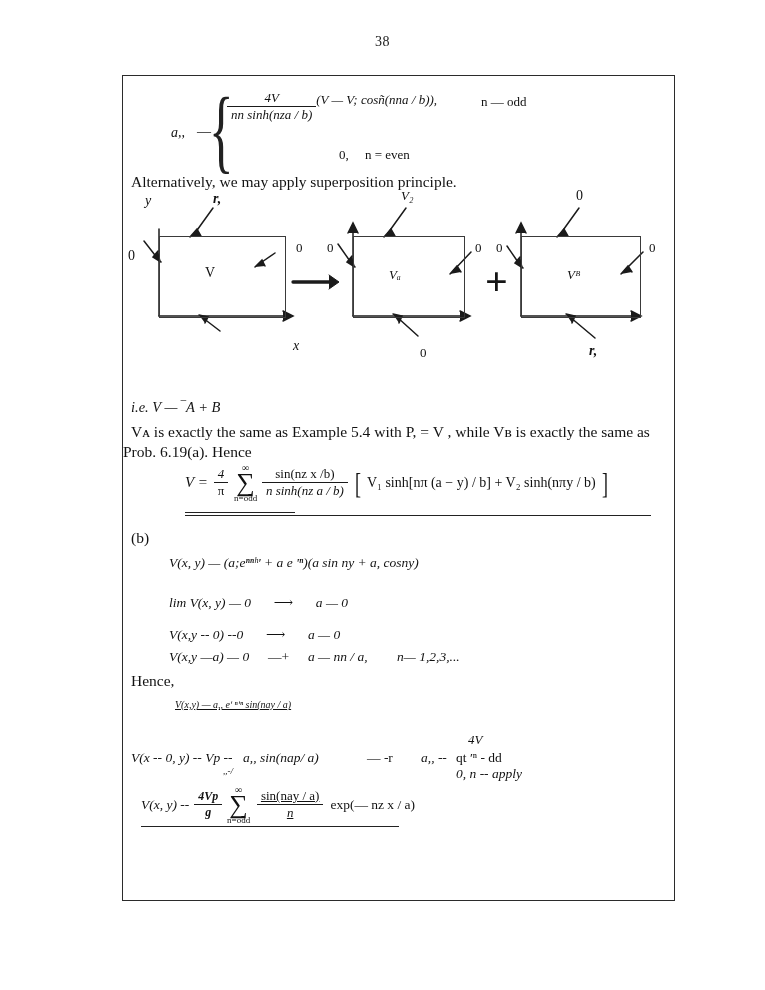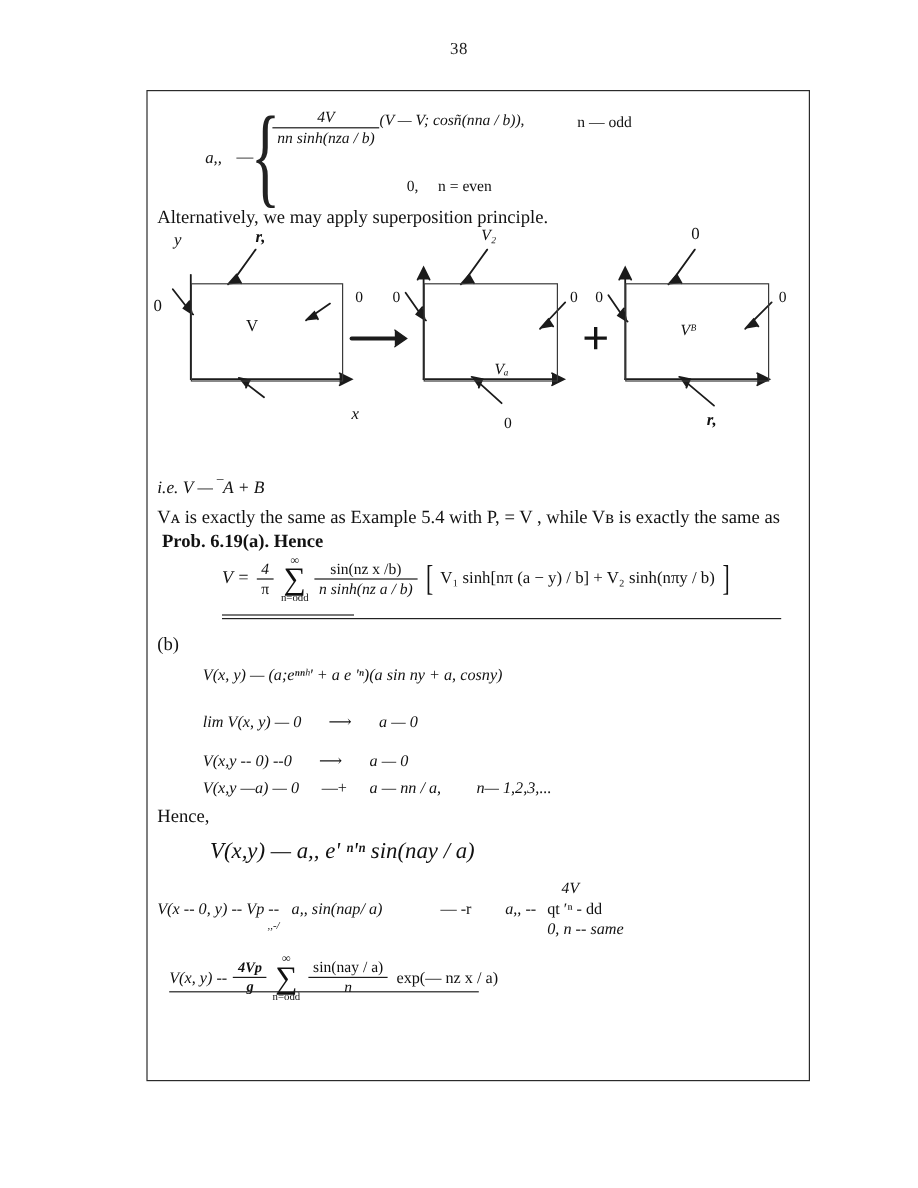--- a/index.html
+++ b/index.html
@@ -297,41 +297,41 @@
       <div class="lbl" style="left:5px; top:52px;">0</div>
       <div class="lbl small" style="left:173px; top:44px;">0</div>
       <div class="lbl" style="left:82px; top:69px;">V</div>
       <div class="lbl ital" style="left:170px; top:142px;">x</div>
     </div>
 
     <div class="dg">
       <div class="rect" style="left:230px; top:40px; width:110px; height:80px;"></div>
       <div class="lbl small ital" style="left:278px; top:-8px;">V₂</div>
       <div class="lbl small" style="left:204px; top:44px;">0</div>
-      <div class="lbl small ital" style="left:289px; top:71px;margin-top:33px;">Vₐ</div>
+      <div class="lbl small ital" style="left:266px; top:71px;">Vₐ</div>
       <div class="lbl small" style="left:297px; top:149px;">0</div>
       <div class="lbl small" style="left:352px; top:44px;">0</div>
     </div>
 
     <div class="plus-sign" style="left:362px; top:66px;">+</div>
 
     <div class="dg">
       <div class="rect" style="left:398px; top:40px; width:118px; height:80px;"></div>
       <div class="lbl" style="left:453px; top:-8px;">0</div>
       <div class="lbl small" style="left:373px; top:44px;">0</div>
       <div class="lbl small ital" style="left:444px; top:71px;">Vᴮ</div>
       <div class="lbl small" style="left:526px; top:44px;">0</div>
       <div class="lbl bold-ital" style="left:466px; top:147px;">r,</div>
     </div>
   </div>
 
   <div class="para it" style="left:8px; top:322px; font-size:14.5px;text-align:right;">i.e. V — ‾A + B</div>
 
   <div class="para" style="left:8px; top:346px; width:536px;">Vᴀ is exactly the same as Example 5.4 with  P, = V , while Vʙ is exactly the same as</div>
-  <div class="para" style="left:12px; top:366px; width:536px;font-weight:bold;">Prob. 6.19(a).  Hence</div>
+  <div class="para" style="left:0; top:366px; width:536px;">Prob. 6.19(a).  Hence</div>
 
   <div class="abs" style="left:62px; top:390px; width:470px; height:46px;">
     <span class="it" style="font-size:15px; display:inline-block; vertical-align:middle;">V =</span>
     <span class="frac" style="vertical-align:middle; margin:0 2px;">
       <span class="num it">4</span>
       <span class="den">π</span>
     </span>
     <span class="sum">
       <span class="lim-top">∞</span>
       ∑
@@ -366,45 +366,45 @@
 
   <div class="abs" style="left:46px; top:573px; font-size:13.5px; white-space:nowrap;">
     <span class="it">V(x,y —a) — 0</span>
     <span style="display:inline-block; width:52px; text-align:center;">—+</span>
     <span class="it">a — nn / a,</span>
     <span class="it" style="margin-left:26px;">n— 1,2,3,...</span>
   </div>
 
   <div class="para" style="left:8px; top:595px;text-align:right;">Hence,</div>
 
-  <div class="abs it" style="left:52px; top:623px; font-size:19px; white-space:nowrap;">V(x,y) —        a,, eʹ ⁿʹⁿ sin(nay / a)</div>
+  <div class="abs it" style="left:52px; top:623px; font-size:10px; white-space:nowrap;text-decoration:underline;">V(x,y) —        a,, eʹ ⁿʹⁿ sin(nay / a)</div>
 
   <div class="abs" style="left:8px; top:660px; width:540px; height:46px;">
     <span class="abs it" style="left:0px; top:14px; font-size:13.5px;">V(x -- 0, y) -- Vp --</span>
     <span class="abs it" style="left:92px; top:30px; font-size:9px;">,,-/</span>
     <span class="abs it" style="left:112px; top:14px; font-size:13.5px;">a,, sin(nap/ a)</span>
     <span class="abs" style="left:236px; top:14px; font-size:13.5px;">— -r</span>
     <span class="abs it" style="left:290px; top:14px; font-size:13.5px;">a,, --</span>
     <span class="abs it" style="left:337px; top:-4px; font-size:13px;">4V</span>
     <span class="abs" style="left:325px; top:14px; font-size:13.5px;">qt ʹⁿ -    dd</span>
-    <span class="abs" style="left:325px; top:30px; font-size:13.5px;"><span class="it">0,        n -- same</span></span>
+    <span class="abs" style="left:325px; top:30px; font-size:13.5px;"><span class="it">0,        n -- apply</span></span>
   </div>
 
   <div class="abs" style="left:18px; top:706px; width:400px; height:46px;">
     <span class="it" style="font-size:13.5px; display:inline-block; vertical-align:middle;">V(x, y) --</span>
     <span class="frac" style="vertical-align:middle; margin:0 1px;font-weight:bold;">
       <span class="num it" style="font-size:12px;">4Vp</span>
       <span class="den it" style="font-size:12px;">g</span>
     </span>
     <span class="sum">
       <span class="lim-top">∞</span>
       ∑
       <span class="lim-bot">n=odd</span>
     </span>
-    <span class="frac" style="vertical-align:middle; margin:16px 3px;">
+    <span class="frac" style="vertical-align:middle; margin:6px 3px;text-decoration:underline;">
       <span class="num">sin(nay / a)</span>
       <span class="den it">n</span>
     </span>
     <span style="font-size:13.5px; display:inline-block; vertical-align:middle;">exp(— nz x / a)</span>
   </div>
   <div class="underline-rule" style="left:18px; top:750px; width:258px;"></div>
 
 </div>
 
 </body></html>

